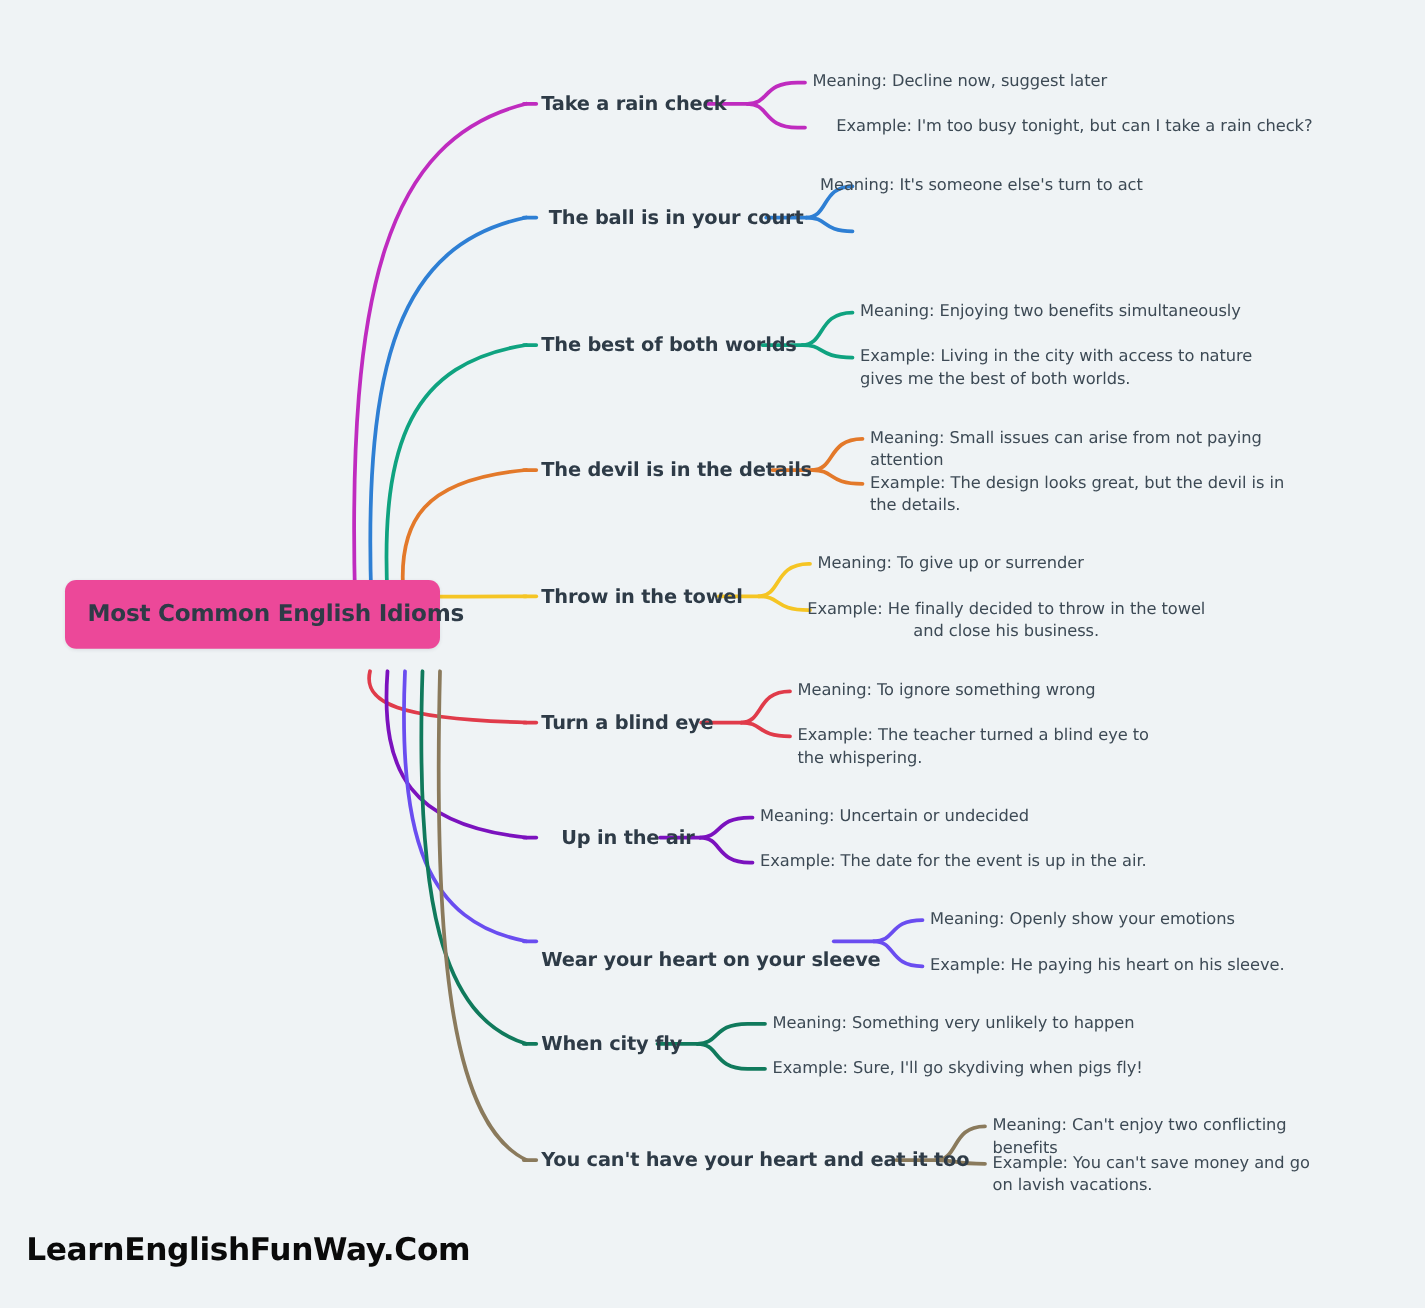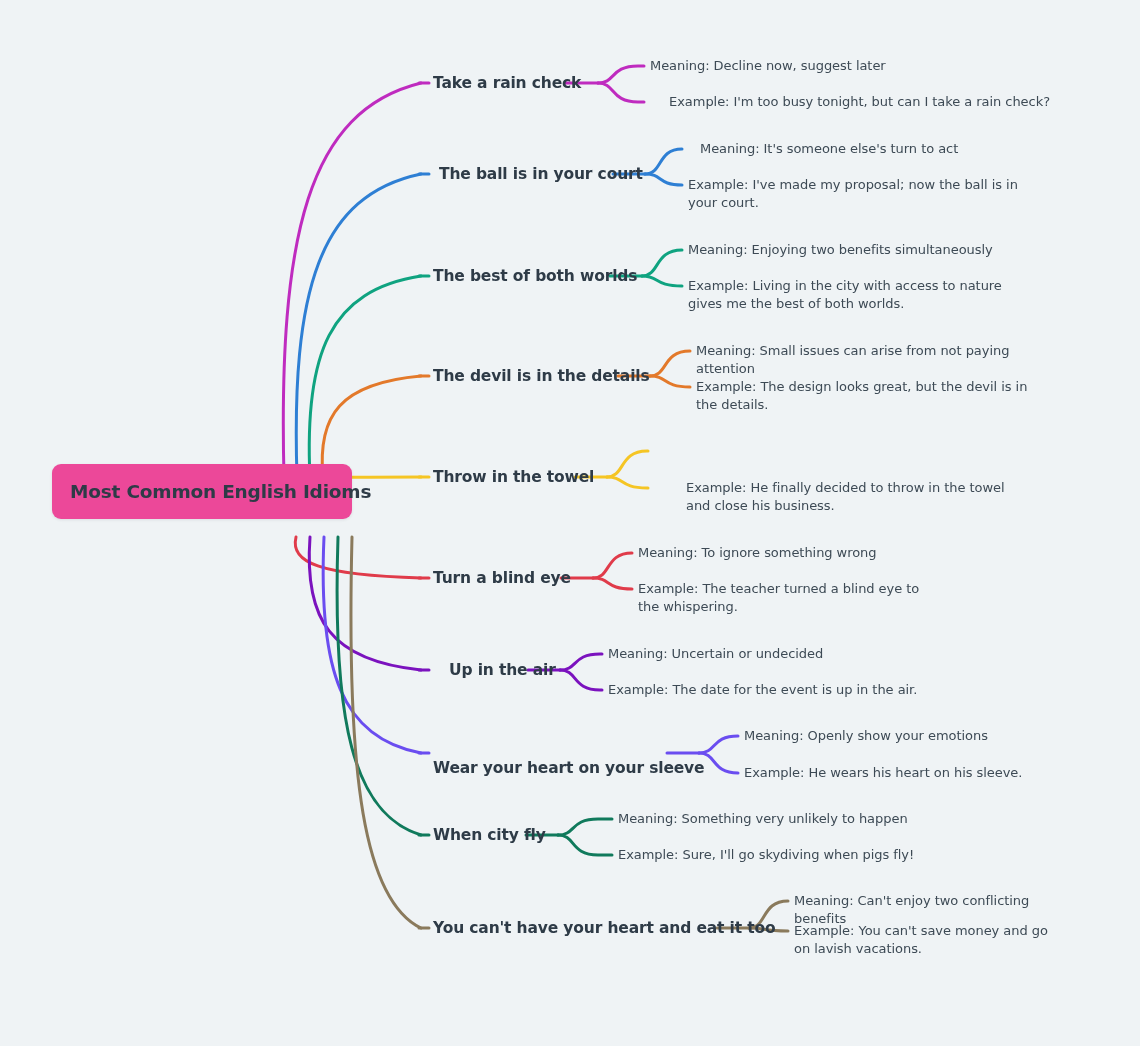--- a/index.html
+++ b/index.html
@@ -130,48 +130,49 @@
 
   <div class="center-card">
     <span class="title">Most Common English Idioms</span>
   </div>
 
   <div class="branch-label" style="left:433px; top:83px;">Take a rain check</div>
   <div class="leaf-label" style="left:650px; top:57px; width:400px;">Meaning: Decline now, suggest later</div>
   <div class="leaf-label" style="left:650px; top:93px; width:400px;text-align:right;">Example: I'm too busy tonight, but can I take a rain check?</div>
 
   <div class="branch-label" style="left:439px; top:174px;">The ball is in your court</div>
-  <div class="leaf-label" style="left:700px; top:140px; width:340px;">Meaning: It's someone else's turn to act</div>
-  <div class="leaf-label" style="left:688px; top:176px; width:335px;">Example: I've made my proposal; now the ball is in your court.</div>
+  <div class="leaf-label" style="left:656px; top:140px; width:340px;">Meaning: It's someone else's turn to act</div>
 
   <div class="branch-label" style="left:433px; top:276px;">The best of both worlds</div>
   <div class="leaf-label" style="left:688px; top:241px; width:350px;">Meaning: Enjoying two benefits simultaneously</div>
   <div class="leaf-label" style="left:688px; top:277px; width:350px;">Example: Living in the city with access to nature gives me the best of both worlds.</div>
 
   <div class="branch-label" style="left:433px; top:376px;">The devil is in the details</div>
   <div class="leaf-label" style="left:696px; top:342px; width:360px;">Meaning: Small issues can arise from not paying attention</div>
   <div class="leaf-label" style="left:696px; top:378px; width:345px;">Example: The design looks great, but the devil is in the details.</div>
 
   <div class="branch-label" style="left:433px; top:477px;">Throw in the towel</div>
-  <div class="leaf-label" style="left:686px; top:479px; width:330px;">Example: He finally decided to throw in the towel and close his business.</div>
+  <div class="leaf-label" style="left:654px; top:442px; width:340px;">Meaning: To give up or surrender</div>
+  <div class="leaf-label" style="left:640px; top:479px; width:330px;text-align:center;">Example: He finally decided to throw in the towel and close his business.</div>
 
   <div class="branch-label" style="left:433px; top:578px;">Turn a blind eye</div>
   <div class="leaf-label" style="left:638px; top:544px; width:330px;">Meaning: To ignore something wrong</div>
   <div class="leaf-label" style="left:638px; top:580px; width:290px;">Example: The teacher turned a blind eye to the whispering.</div>
 
   <div class="branch-label" style="left:433px; top:670px;margin-left:16px;">Up in the air</div>
   <div class="leaf-label" style="left:608px; top:645px; width:330px;">Meaning: Uncertain or undecided</div>
   <div class="leaf-label" style="left:608px; top:681px; width:330px;">Example: The date for the event is up in the air.</div>
 
   <div class="branch-label" style="left:433px; top:753px;margin-top:15px;">Wear your heart on your sleeve</div>
   <div class="leaf-label" style="left:744px; top:727px; width:300px;">Meaning: Openly show your emotions</div>
-  <div class="leaf-label" style="left:744px; top:764px; width:290px;">Example: He wears his heart on his sleeve.</div>
+  <div class="leaf-label" style="left:744px; top:764px; width:290px;">Example: He paying his heart on his sleeve.</div>
 
   <div class="branch-label" style="left:433px; top:835px;">When city fly</div>
   <div class="leaf-label" style="left:618px; top:810px; width:330px;">Meaning: Something very unlikely to happen</div>
   <div class="leaf-label" style="left:618px; top:846px; width:330px;">Example: Sure, I'll go skydiving when pigs fly!</div>
 
   <div class="branch-label" style="left:433px; top:928px;">You can't have your heart and eat it too</div>
   <div class="leaf-label" style="left:794px; top:892px; width:290px;">Meaning: Can't enjoy two conflicting benefits</div>
   <div class="leaf-label" style="left:794px; top:922px; width:270px;">Example: You can't save money and go on lavish vacations.</div>
 
+  <div class="footer-logo">LearnEnglishFunWay.Com</div>
 
 </div>
 
 </body></html>

